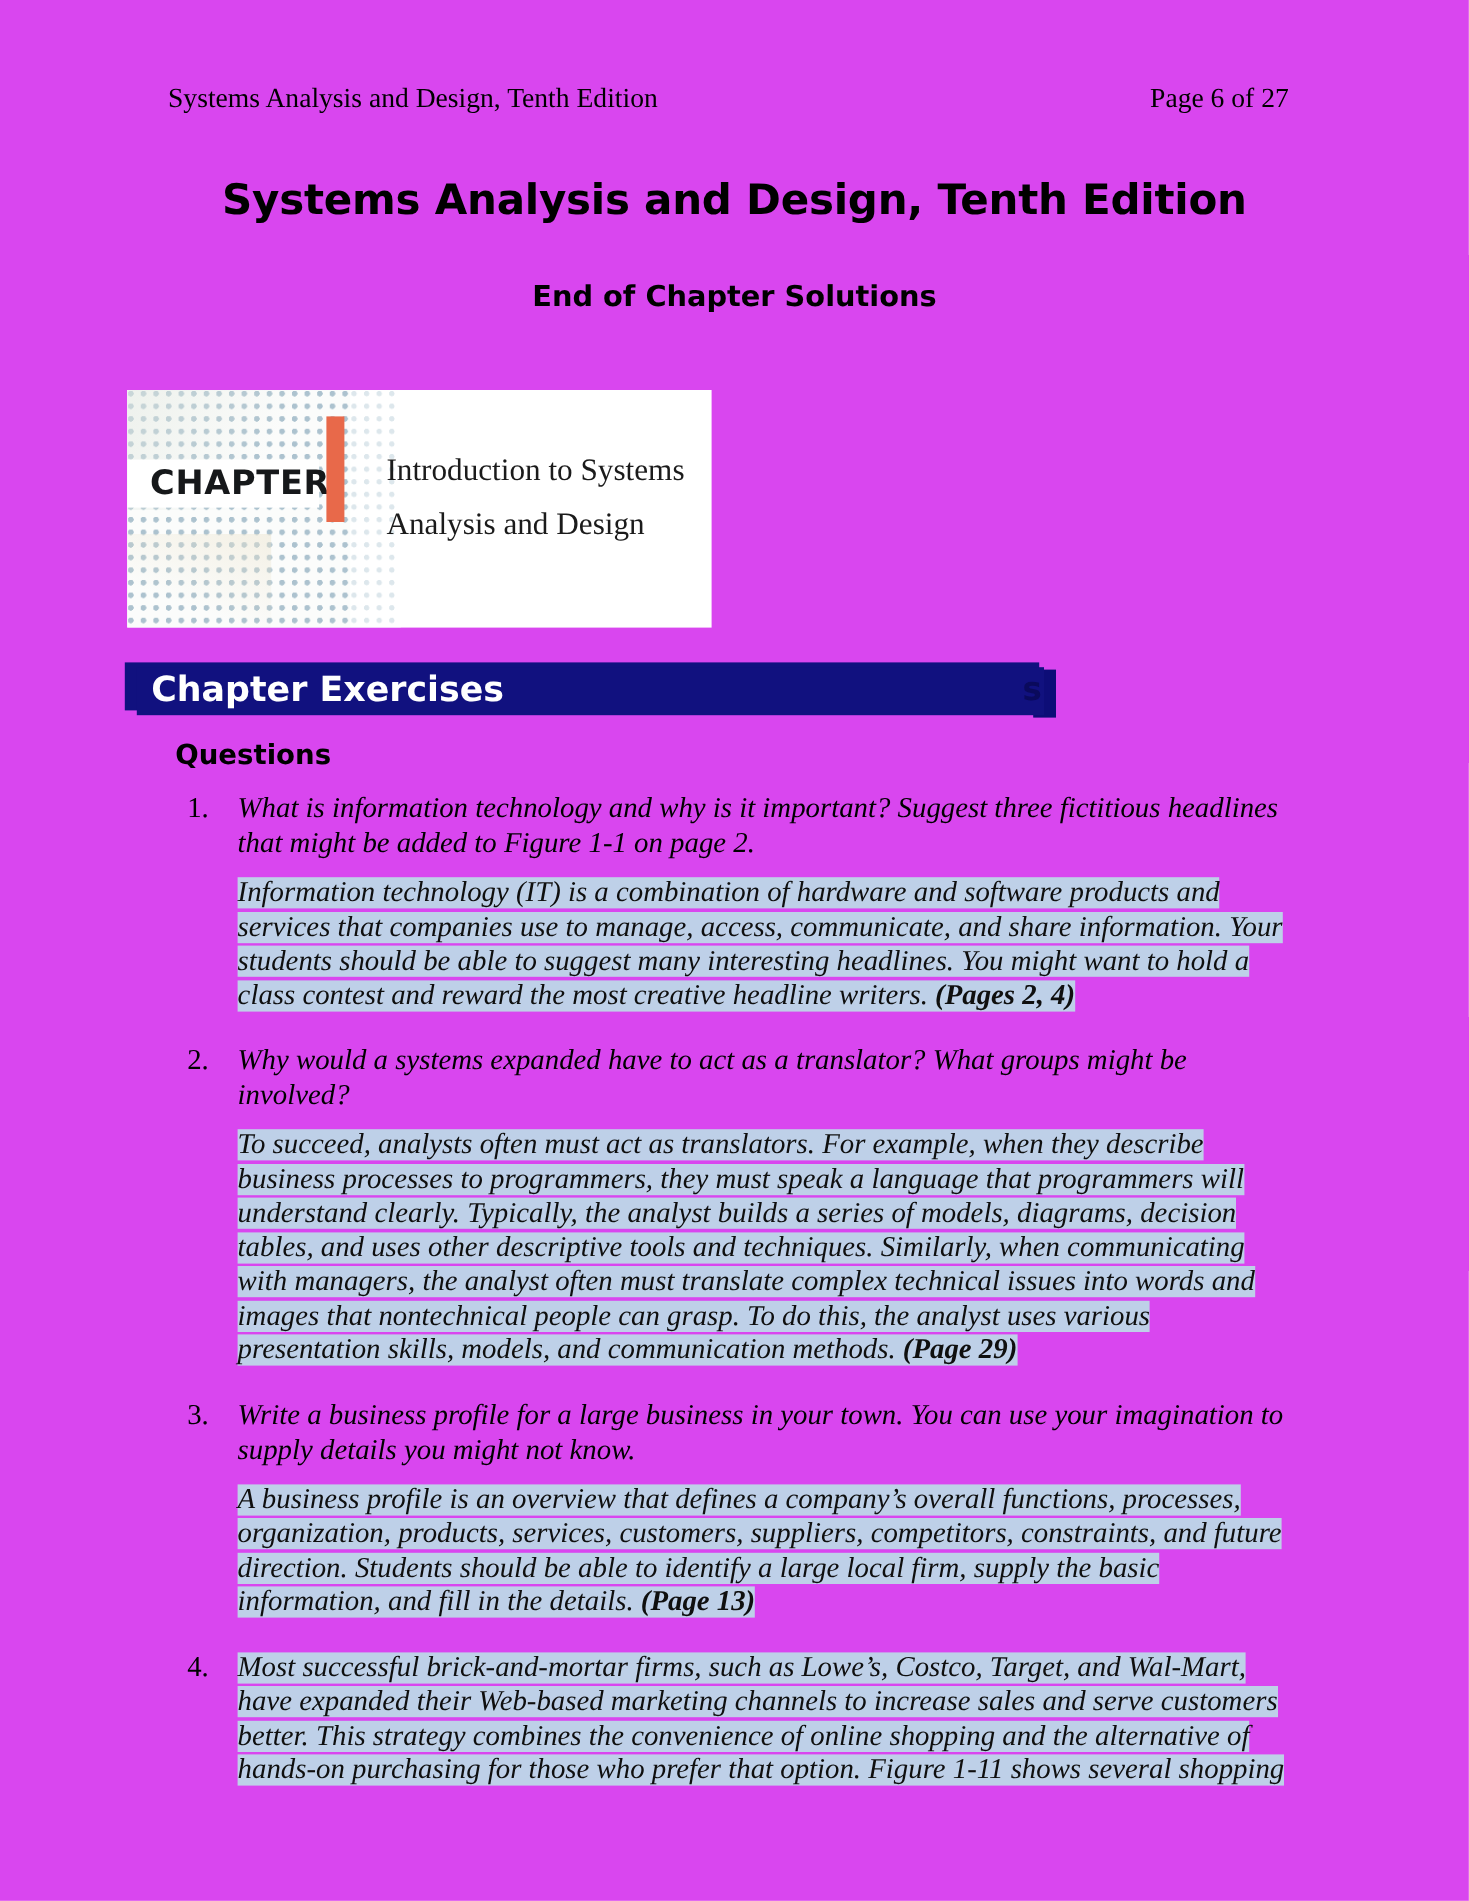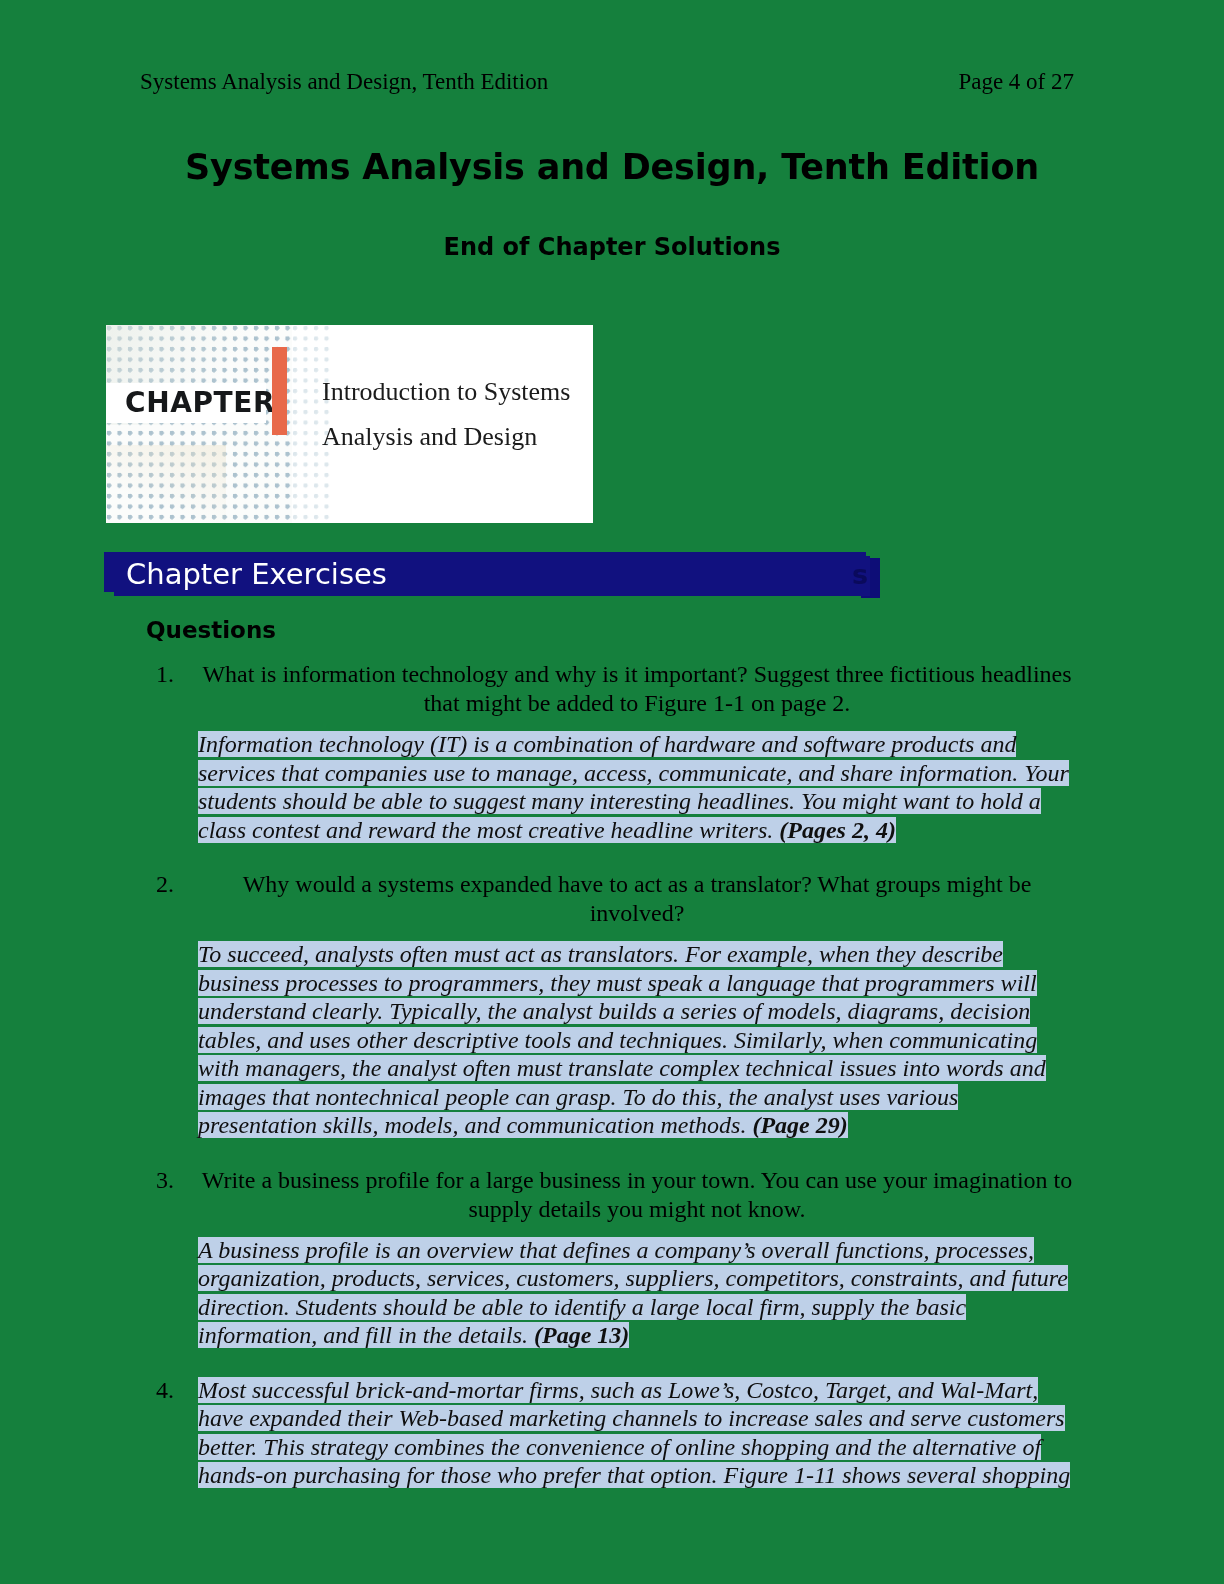--- a/index.html
+++ b/index.html
@@ -14,21 +14,21 @@
     font-family: "Liberation Serif", serif;
     color: #000000;
     overflow: hidden;
   }
 
   .page {
     position: absolute;
     left: 0; top: 0;
     width: 1224px;
     height: 1584px;
-    background: #15803d;
+    background: #d946ef;
   }
 
   
   .running-header {
     position: absolute;
     left: 140px;
     top: 68px;
     width: 934px;
     display: flex;
     justify-content: space-between;
@@ -181,21 +181,21 @@
     top: 4px;
     width: 756px;
     height: 40px;
     background: #11117f;
   }
   .banner-label {
     position: absolute;
     left: 22px;
     top: 2px;
     font-family: "DejaVu Sans", sans-serif;
-    font-weight: normal;
+    font-weight: bold;
     font-size: 29px;
     line-height: 40px;
     color: #ffffff;
     white-space: nowrap;
   }
   .banner-ghost {
     position: absolute;
     left: 748px;
     top: 4px;
     font-family: "DejaVu Sans", sans-serif;
@@ -236,21 +236,22 @@
     top: 0;
     font-family: "Liberation Serif", serif;
     font-size: 24px;
     line-height: 29px;
     white-space: nowrap;
   }
   .qprompt {
     font-family: "Liberation Serif", serif;
     font-size: 24px;
     line-height: 29px;
-    text-align: center;
+    text-align: left;
+    font-style: italic;
   }
   .qanswer {
     font-family: "Liberation Serif", serif;
     font-style: italic;
     font-size: 24px;
     line-height: 28.5px;
     color: #0f0f0f;
     margin-top: 12px;
   }
   .qanswer .hl {
@@ -269,21 +270,21 @@
   #q3 { margin-bottom: 26px; }
   #q4 { margin-bottom: 0; }
 </style>
 </head>
 <body>
 
 <div class="page">
 
   <div class="running-header">
     <span class="left">Systems Analysis and Design, Tenth Edition</span>
-    <span class="right">Page 4 of 27</span>
+    <span class="right">Page 6 of 27</span>
   </div>
 
   <div class="doc-title">Systems Analysis and Design, Tenth Edition</div>
   <div class="doc-subtitle">End of Chapter Solutions</div>
 
   <div class="chapter-figure">
     <div class="dots"></div>
     <div class="dots-tintA"></div>
     <div class="dots-tintB"></div>
     <div class="dots-right"></div>

